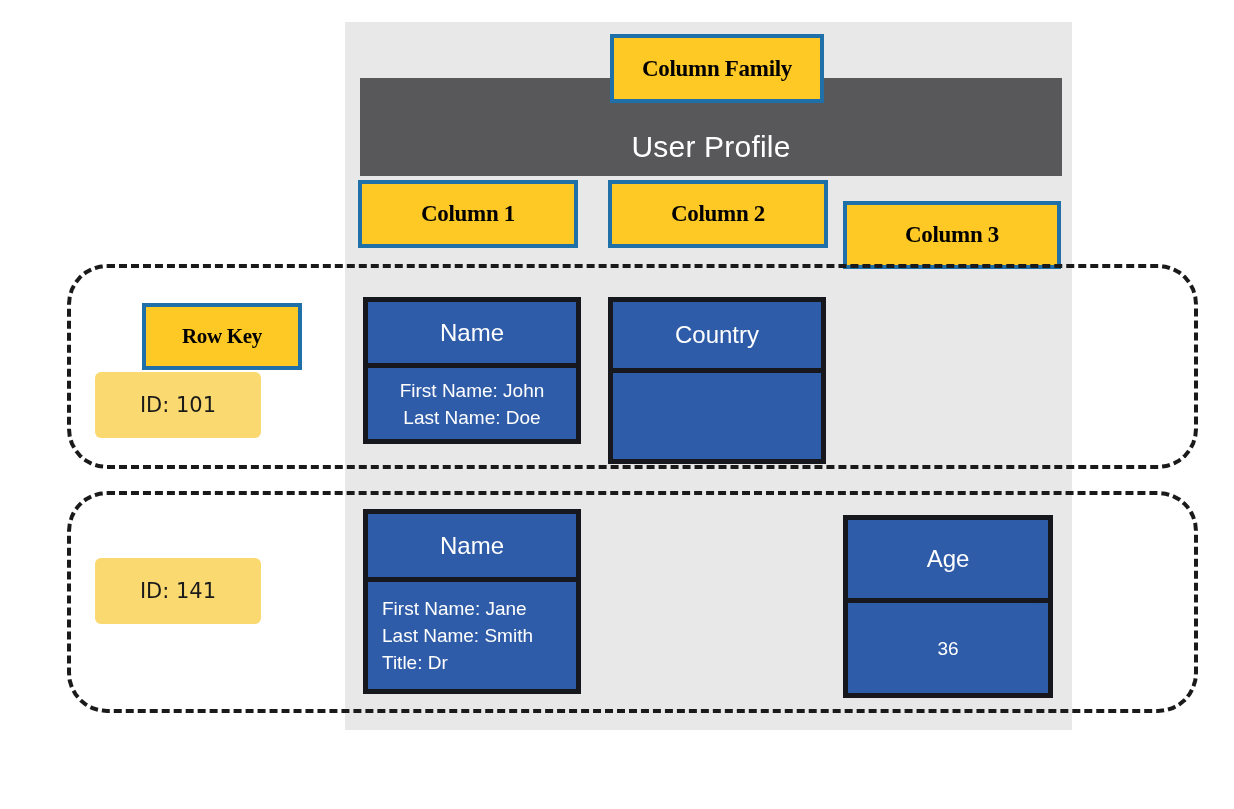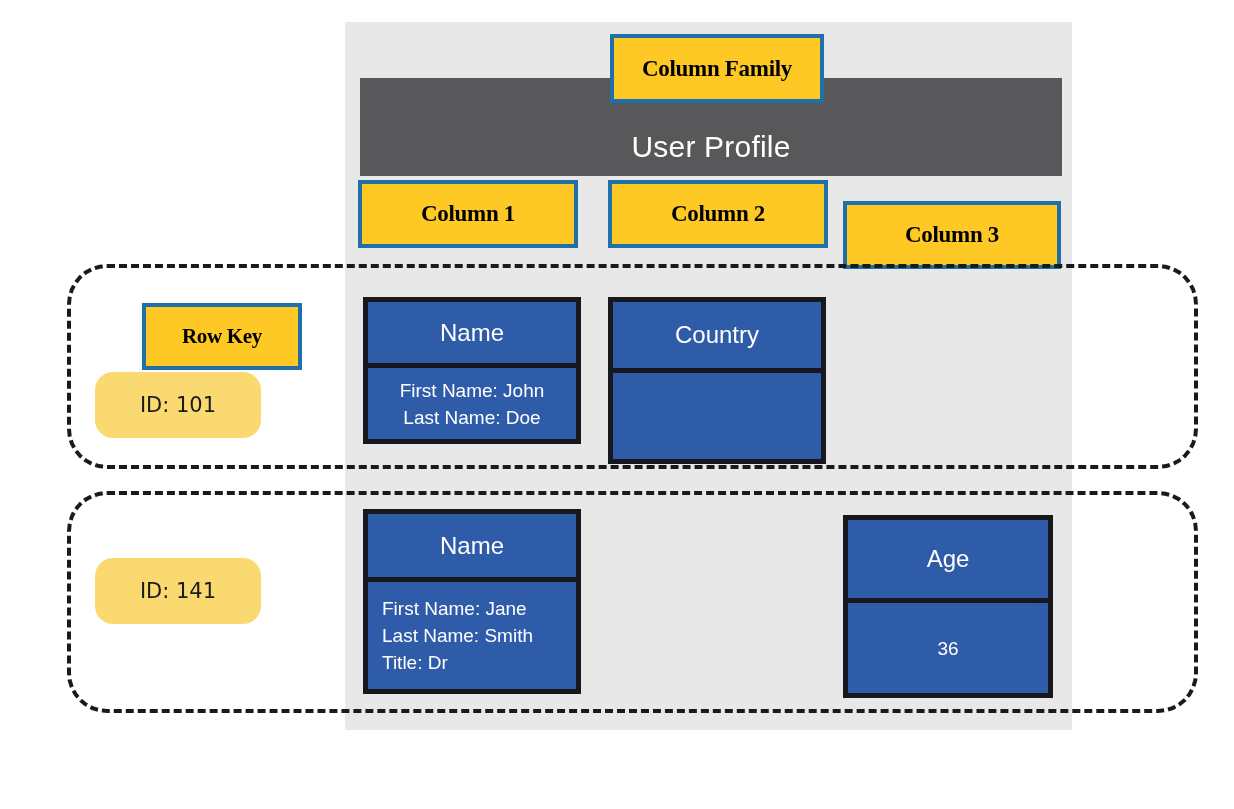--- a/index.html
+++ b/index.html
@@ -93,21 +93,21 @@
     box-sizing: border-box;
     background: transparent;
   }
   .row-box-1 { left: 67px; top: 264px; width: 1131px; height: 205px; }
   .row-box-2 { left: 67px; top: 491px; width: 1131px; height: 222px; }
 
   
   .id-pill {
     position: absolute;
     background: #FBD971;
-    border-radius: 18px;
+    border-radius: 6px;
     display: flex;
     align-items: center;
     justify-content: center;
     color: #1a1a1a;
     font-size: 21px;
     font-family: "DejaVu Sans", sans-serif;
   }
   .id-pill-101 { left: 95px; top: 372px; width: 166px; height: 66px; }
   .id-pill-102 { left: 95px; top: 558px; width: 166px; height: 66px; }
 

